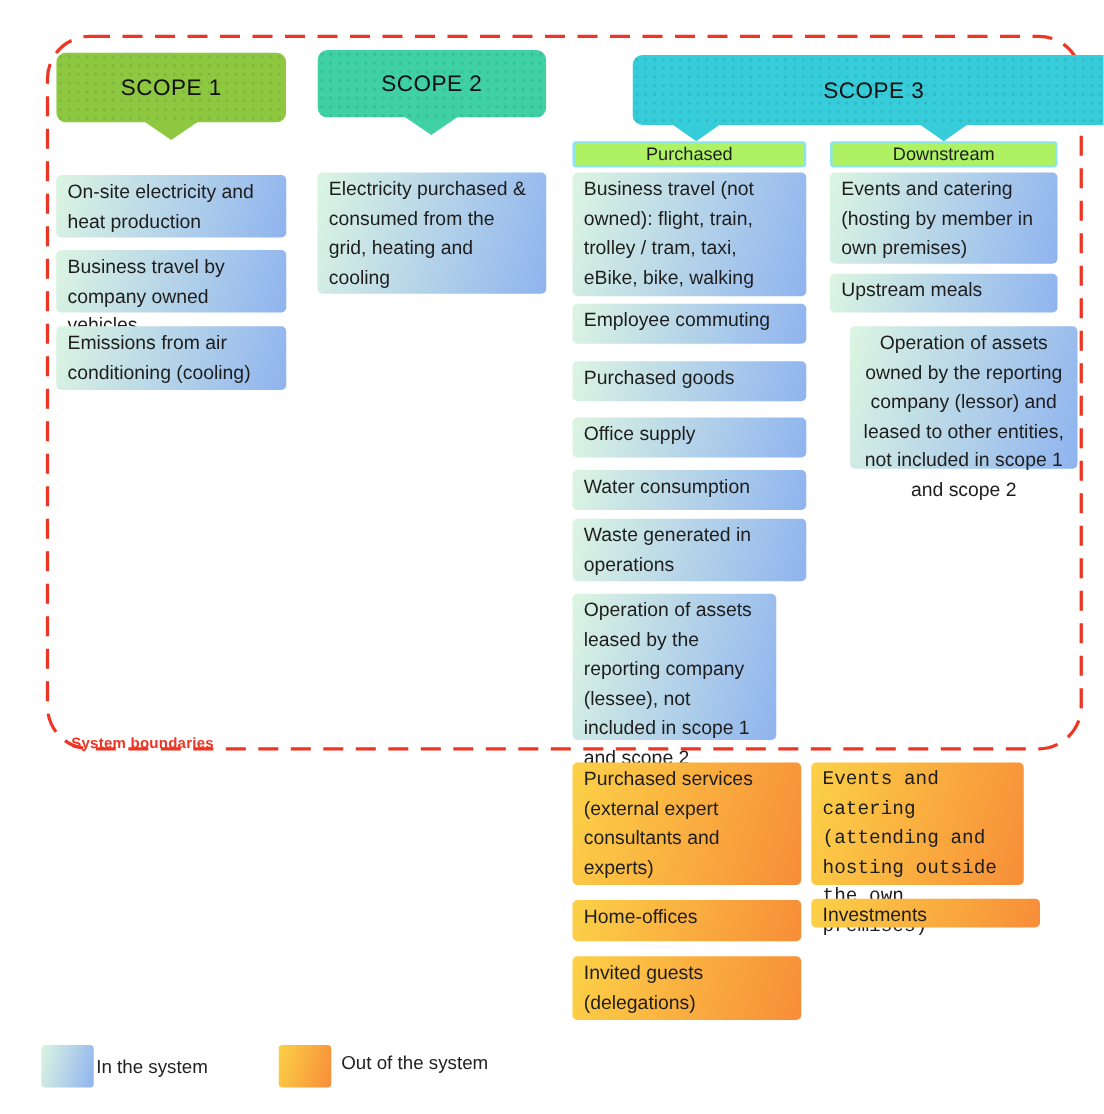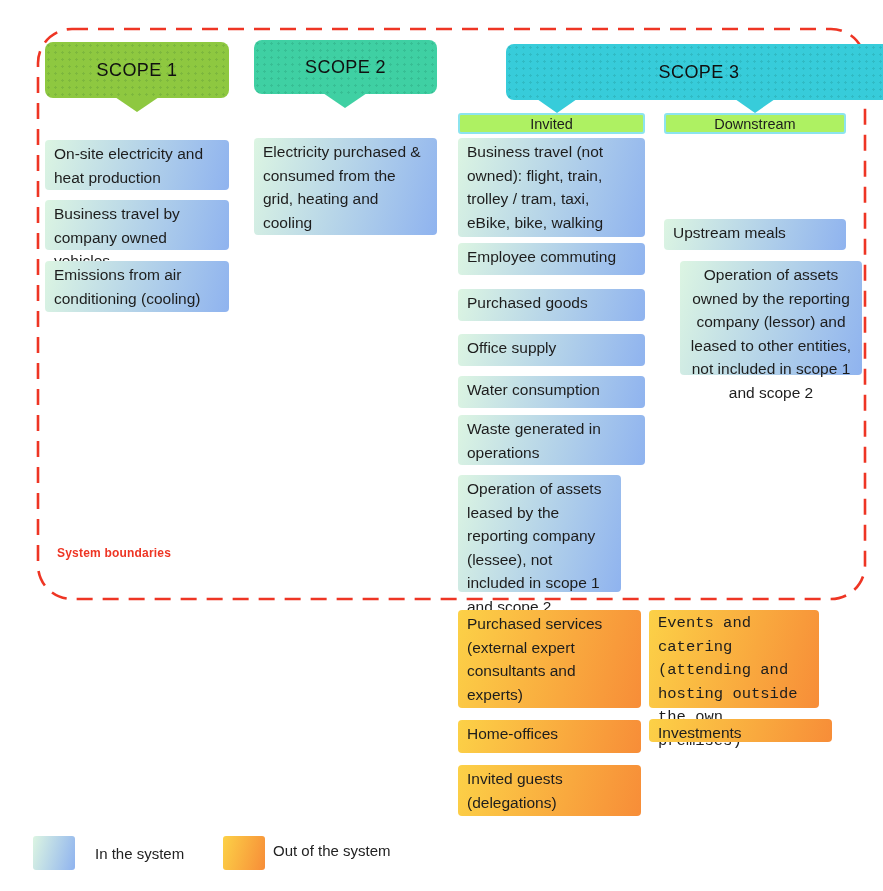--- a/index.html
+++ b/index.html
@@ -73,57 +73,58 @@
   .legend-label  { font-size: 15px; color: #222222; }
 </style>
 </head>
 <body>
 
 <div class="canvas">
 
   <svg class="abs" style="left:35px; top:26px;" width="834" height="577">
     <rect x="3" y="3" width="827" height="570" rx="34" ry="34" fill="none" stroke="#ee3524" stroke-width="2.6" stroke-dasharray="16 10"></rect>
   </svg>
-  <div class="abs boundary-label" style="left:57px; top:546px;">System boundaries</div>
+  <div class="abs boundary-label" style="left:57px; top:587px;">System boundaries</div>
 
   <div class="abs scope-header scope1-bg dots" style="left:45px; top:42px; width:184px; height:56px;">SCOPE 1</div>
   <div class="abs tail scope1-bg" style="left:115px; top:97px; width:44px; height:15px;"></div>
 
   <div class="abs box in" style="left:45px; top:140px; width:184px; height:50px;">On-site electricity and heat production</div>
   <div class="abs box in" style="left:45px; top:200px; width:184px; height:50px;">Business travel by company owned vehicles</div>
   <div class="abs box in" style="left:45px; top:261px; width:184px; height:51px;">Emissions from air conditioning (cooling)</div>
 
   <div class="abs scope-header scope2-bg dots" style="left:254px; top:40px; width:183px; height:54px;">SCOPE 2</div>
   <div class="abs tail scope2-bg" style="left:323px; top:93px; width:44px; height:15px;"></div>
 
   <div class="abs box in" style="left:254px; top:138px; width:183px; height:97px;">Electricity purchased &amp; consumed from the grid, heating and cooling</div>
 
   <div class="abs scope-header scope3-bg dots" style="left:462px; top:44px; width:386px; height:56px;margin-left:44px;">SCOPE 3</div>
   <div class="abs tail scope3-bg" style="left:537px; top:99px; width:40px; height:14px;"></div>
   <div class="abs tail scope3-bg" style="left:735px; top:99px; width:40px; height:14px;"></div>
 
-  <div class="abs stream-bar" style="left:458px; top:113px; width:187px; height:21px;">Invited</div>
+  <div class="abs stream-bar" style="left:458px; top:113px; width:187px; height:21px;">Purchased</div>
   <div class="abs stream-bar" style="left:664px; top:113px; width:182px; height:21px;">Downstream</div>
 
   <div class="abs box in" style="left:458px; top:138px; width:187px; height:99px;">Business travel (not owned): flight, train, trolley / tram, taxi, eBike, bike, walking</div>
   <div class="abs box in" style="left:458px; top:243px; width:187px; height:32px;">Employee commuting</div>
   <div class="abs box in" style="left:458px; top:289px; width:187px; height:32px;">Purchased goods</div>
   <div class="abs box in" style="left:458px; top:334px; width:187px; height:32px;">Office supply</div>
   <div class="abs box in" style="left:458px; top:376px; width:187px; height:32px;">Water consumption</div>
   <div class="abs box in" style="left:458px; top:415px; width:187px; height:50px;">Waste generated in operations</div>
   <div class="abs box in" style="left:458px; top:475px; width:163px; height:117px;">Operation of assets leased by the reporting company (lessee), not included in scope 1 and scope 2</div>
 
+  <div class="abs box in" style="left:664px; top:138px; width:182px; height:73px;">Events and catering (hosting by member in own premises)</div>
   <div class="abs box in" style="left:664px; top:219px; width:182px; height:31px;">Upstream meals</div>
   <div class="abs box in" style="left:680px; top:261px; width:182px; height:114px;text-align:center;">Operation of assets owned by the reporting company (lessor) and leased to other entities, not included in scope 1 and scope 2</div>
 
   <div class="abs box out" style="left:458px; top:610px; width:183px; height:98px;">Purchased services (external expert consultants and experts)</div>
   <div class="abs box out" style="left:458px; top:720px; width:183px; height:33px;">Home-offices</div>
   <div class="abs box out" style="left:458px; top:765px; width:183px; height:51px;">Invited guests (delegations)</div>
 
   <div class="abs box out" style="left:649px; top:610px; width:170px; height:98px;font-family:Liberation Mono, monospace;">Events and catering (attending and hosting outside the own premises)</div>
   <div class="abs box out" style="left:649px; top:719px; width:183px; height:23px;">Investments</div>
 
   <div class="abs legend-swatch in" style="left:33px; top:836px; width:42px; height:34px;"></div>
-  <div class="abs legend-label" style="left:95px; top:845px;">In the system</div>
+  <div class="abs legend-label" style="left:77px; top:845px;">In the system</div>
   <div class="abs legend-swatch out" style="left:223px; top:836px; width:42px; height:34px;"></div>
   <div class="abs legend-label" style="left:273px; top:842px;">Out of the system</div>
 
 </div>
 
 </body></html>

